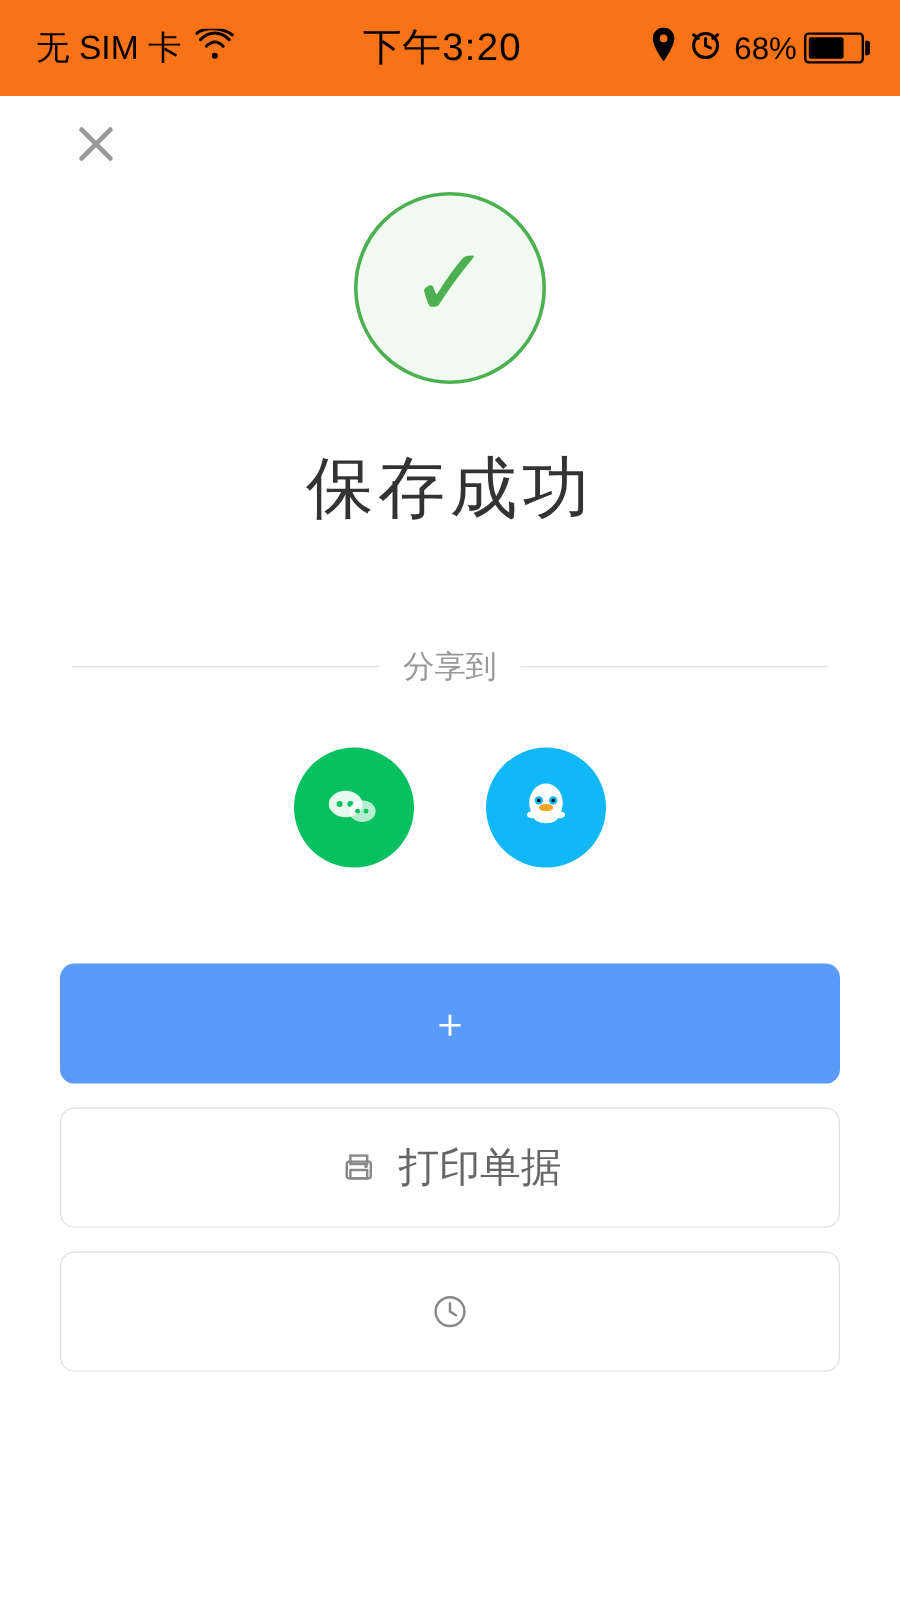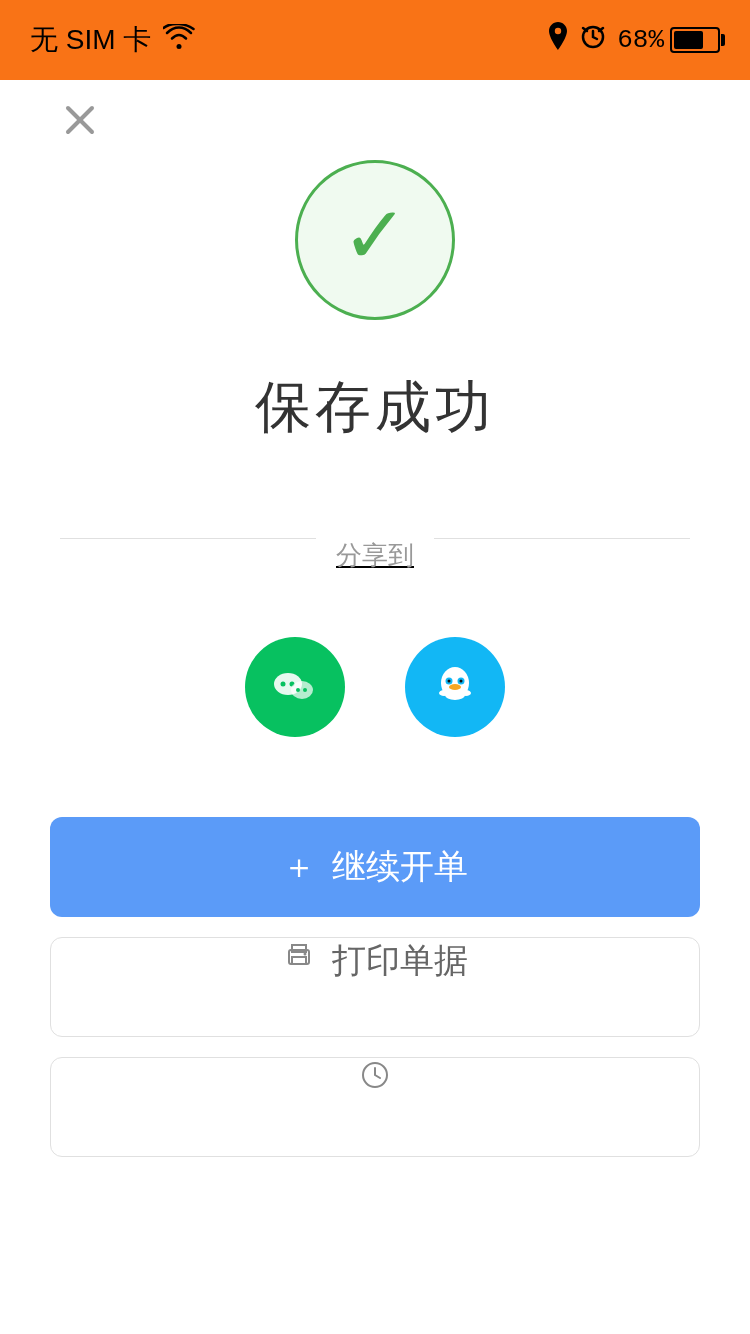--- a/index.html
+++ b/index.html
@@ -43,21 +43,20 @@
       color: #000;
       letter-spacing: 1px;
     }
 
     .status-right {
       display: flex;
       align-items: center;
       gap: 10px;
       font-size: 26px;
       color: #000;
-      font-family: Liberation Mono, monospace;
     }
 
     .battery-container {
       display: flex;
       align-items: center;
       gap: 6px;
     }
 
     .battery-text {
       font-size: 26px;
@@ -145,24 +144,23 @@
       font-weight: 400;
       color: #333;
       margin-bottom: 92px;
       letter-spacing: 4px;
     }
 
     
     .share-divider {
       width: 100%;
       display: flex;
-      align-items: flex-start;
+      align-items: center;
       padding: 0 60px;
-      margin-bottom: 64px;
-      text-decoration: underline;
+      margin-bottom: 50px;
     }
 
     .divider-line {
       flex: 1;
       height: 1px;
       background: #e0e0e0;
     }
 
     .divider-text {
       font-size: 26px;
@@ -219,21 +217,21 @@
       font-size: 34px;
     }
 
     .btn-secondary {
       width: 100%;
       height: 100px;
       background: #fff;
       border: 1px solid #e0e0e0;
       border-radius: 12px;
       display: flex;
-      align-items: flex-start;
+      align-items: center;
       justify-content: center;
       gap: 16px;
       cursor: pointer;
       color: #666;
       font-size: 34px;
     }
 
     .btn-icon {
       font-size: 34px;
       display: flex;
@@ -250,20 +248,21 @@
     <span>
       <svg width="32" height="26" viewBox="0 0 32 26" fill="none">
         <path d="M16 20a2.5 2.5 0 100 5 2.5 2.5 0 000-5z" fill="#000"></path>
         <path d="M9 14.5C11.2 12.3 13.5 11 16 11s4.8 1.3 7 3.5" stroke="#000" stroke-width="2.5" stroke-linecap="round" fill="none"></path>
         <path d="M4 9C7.5 5.5 11.5 3.5 16 3.5S24.5 5.5 28 9" stroke="#000" stroke-width="2.5" stroke-linecap="round" fill="none"></path>
         <path d="M0.5 4C4.8 0.5 10.2 -0.5 16 0c5.8 0.5 10.7 2 14.5 5" stroke="#000" stroke-width="2.5" stroke-linecap="round" fill="none"></path>
       </svg>
     </span>
   </div>
 
+  <div class="status-center">下午3:20</div>
 
   <div class="status-right">
 
     <span>
       <svg width="22" height="28" viewBox="0 0 22 28" fill="none">
         <path d="M11 0C6.03 0 2 4.03 2 9c0 6.75 9 19 9 19S20 15.75 20 9c0-4.97-4.03-9-9-9zm0 12.2a3.2 3.2 0 110-6.4 3.2 3.2 0 010 6.4z" fill="#000"></path>
       </svg>
     </span>
 
     <span>
@@ -330,21 +329,20 @@
         <ellipse cx="41" cy="36" rx="5" ry="3" fill="white"></ellipse>
         <ellipse cx="30" cy="38" rx="10" ry="5" fill="white"></ellipse>
       </svg>
     </div>
   </div>
 
   <div class="action-buttons">
 
     <button class="btn-primary">
       <span class="btn-icon">＋</span>
-      <span>继续开单</span>
     </button>
 
     <button class="btn-secondary">
       <span class="btn-icon">
         <svg width="34" height="34" viewBox="0 0 34 34" fill="none">
           <rect x="7" y="12" width="20" height="14" rx="2" stroke="#888" stroke-width="2" fill="none"></rect>
           <rect x="10" y="7" width="14" height="7" stroke="#888" stroke-width="2" fill="none"></rect>
           <rect x="10" y="19" width="14" height="7" stroke="#888" stroke-width="2" fill="none"></rect>
           <circle cx="23" cy="16" r="1.5" fill="#888"></circle>
         </svg>

